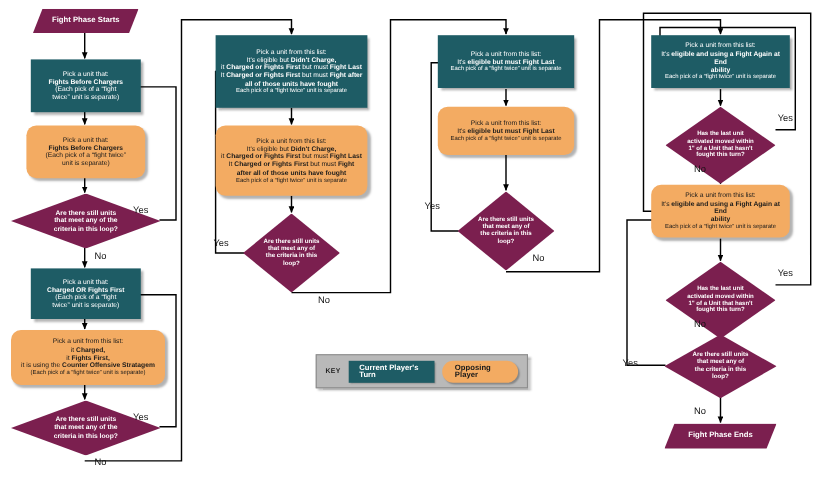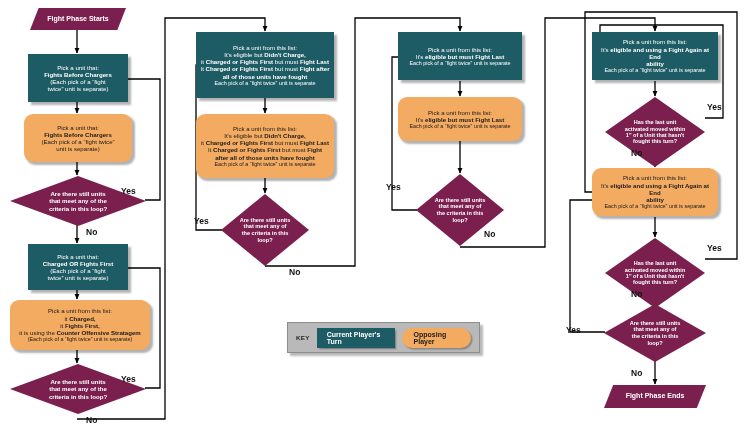--- a/index.html
+++ b/index.html
@@ -25,21 +25,21 @@
   
   .diamond{background:#7b1f4f;color:#ffffff;
            clip-path:polygon(50% 0,100% 50%,50% 100%,0 50%);
            filter:drop-shadow(2.5px 2.5px 1.5px rgba(0,0,0,0.30));}
   .diamond .inner{padding:0 14%;font-size:6.1px;font-weight:bold;}
 
   .l1{display:block;}
   .b{font-weight:bold;}
 
   
-  .elabel{position:absolute;font-size:8.5px;font-weight:bold;color:#111;
+  .elabel{position:absolute;font-size:8.5px;font-weight:normal;color:#111;
           background:transparent;white-space:nowrap;}
 
   
   #legend{position:absolute;background:#b9b9b9;border:1px solid #8d8d8d;
           box-shadow:2.5px 2.5px 2px rgba(0,0,0,0.28);
           display:flex;align-items:center;gap:7px;padding:0 8px;}
   #legend .kw{font-size:6.2px;font-weight:bold;color:#222;letter-spacing:.3px;}
   .chip{display:flex;align-items:center;justify-content:center;
         font-size:7px;font-weight:bold;height:20px;
         box-shadow:1.5px 1.5px 1.5px rgba(0,0,0,0.28);}

